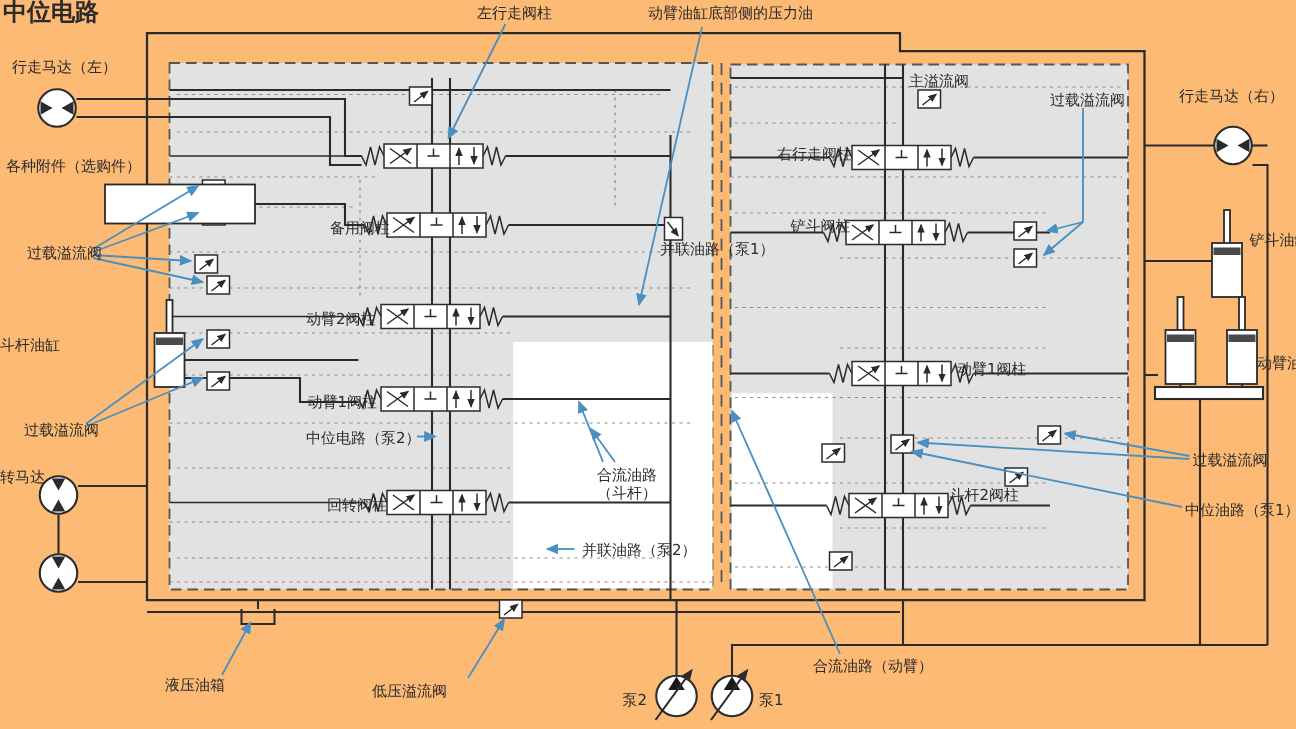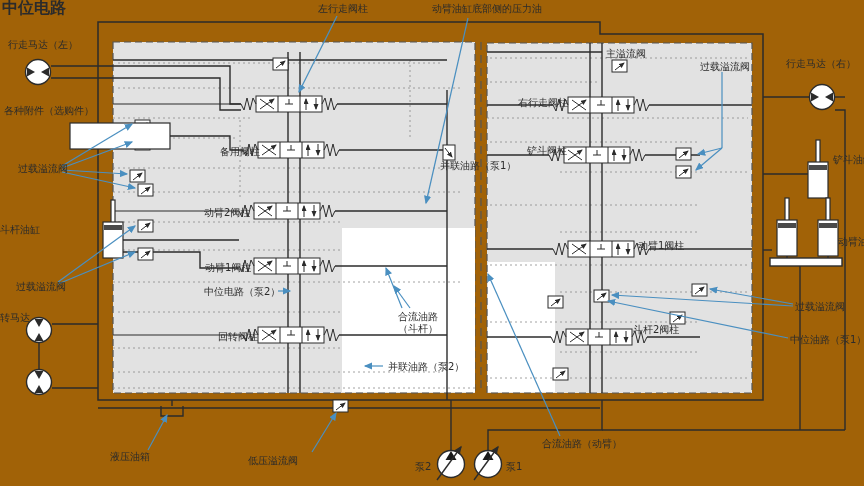--- a/index.html
+++ b/index.html
@@ -1,16 +1,16 @@
 <!DOCTYPE html>
 <html><head>
 <meta charset="utf-8">
 <style>
   html,body{margin:0;padding:0;background:#fff;overflow:hidden;}
-  .canvas{position:relative;width:864px;height:486px;background:#a16207;
+  .canvas{position:relative;width:864px;height:486px;background:#fdba74;
           font-family:"DejaVu Sans","Liberation Sans",sans-serif;}
   svg{display:block;}
   text{fill:#2b2b2b;font-family:"DejaVu Sans","Liberation Sans",sans-serif;}
   .lbl{font-size:10px;}
   .ttl{font-size:16px;font-weight:bold;}
 </style>
 </head>
 <body>
 
 <div class="canvas">

